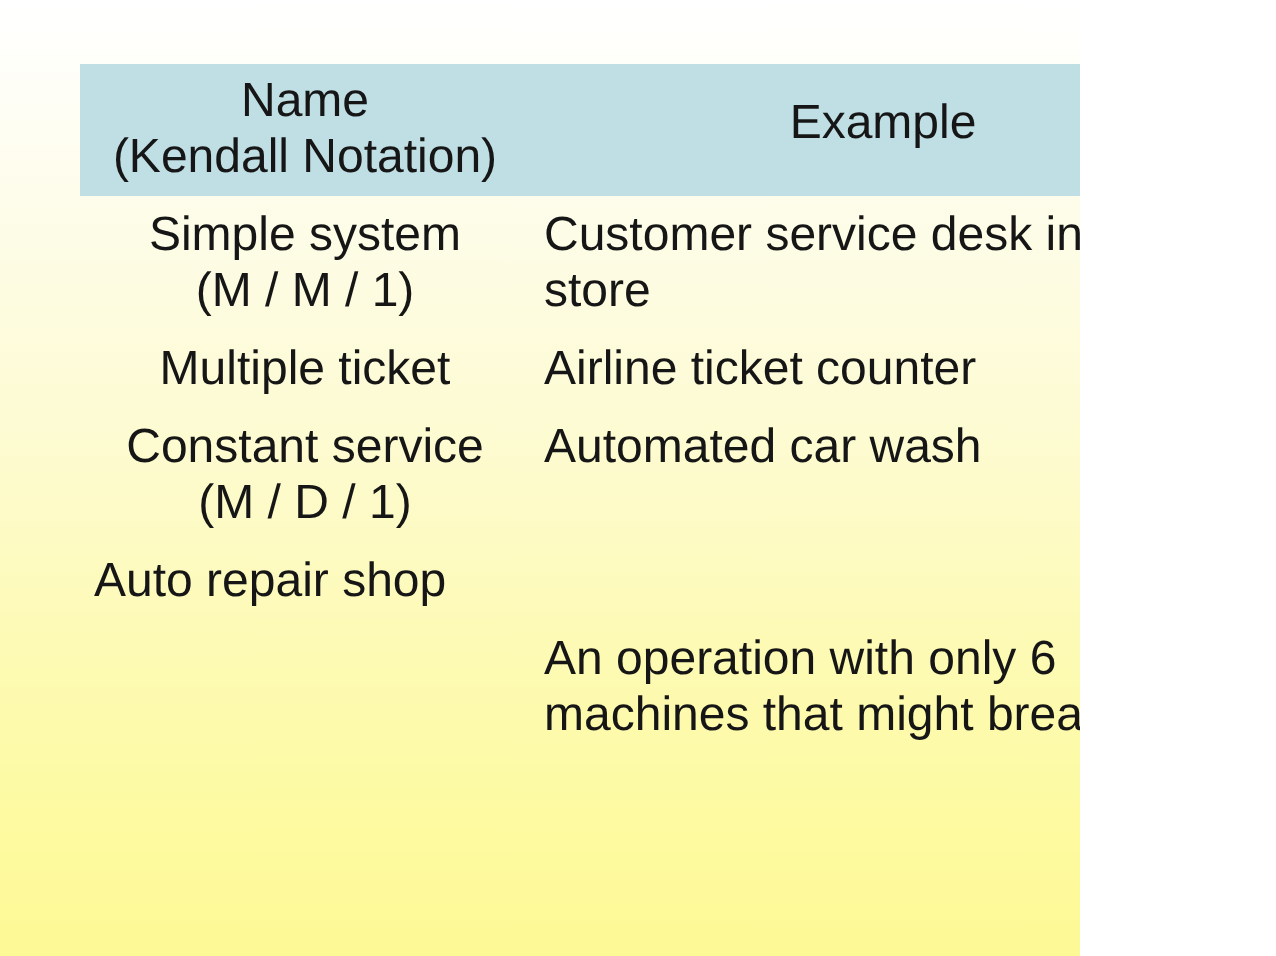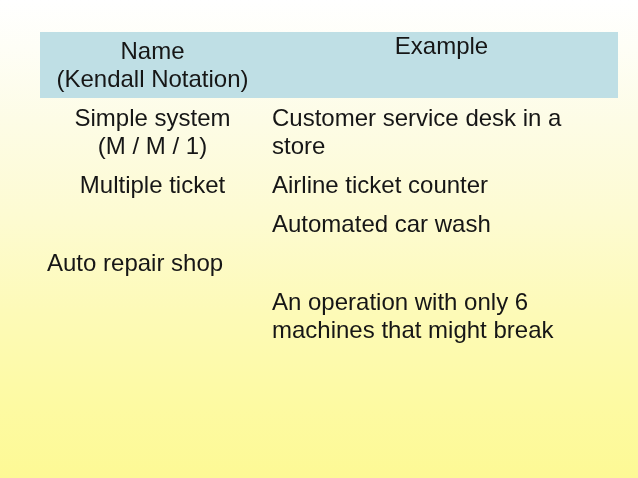--- a/index.html
+++ b/index.html
@@ -1,21 +1,21 @@
 <!DOCTYPE html>
 <html style="--header-bg: #bfdfe5;"><head>
 <meta charset="utf-8">
 <style>
   html, body {
     margin: 0;
     padding: 0;
   }
   .slide {
     position: relative;
-    width: 638px;
+    width: 540px;
     height: 478px;
     overflow: hidden;
     background: linear-gradient(180deg,
       #ffffff 0%,
       #fefef6 10%,
       #fdfce6 25%,
       #fdfbd2 45%,
       #fdfab8 65%,
       #fdfaa2 85%,
       #fdf995 100%);
@@ -38,21 +38,21 @@
     font-size: 24px;
     line-height: 28px;
   }
   .th-name {
     text-align: center;
     white-space: pre-line;
     padding-top: 5px;
   }
   .th-example {
     display: flex;
-    align-items: flex-start;
+    align-items: center;
     justify-content: center;
     padding-bottom: 6px;
   }
   .trow {
     display: grid;
     grid-template-columns: 225px 1fr;
     padding: 6px 0 5px 0;
   }
   .cell {
     font-size: 24px;
@@ -97,20 +97,22 @@
 
     <div class="trow">
       <div class="cell cell-name">
         <span class="nm">Multiple ticket</span>
       </div>
       <div class="cell cell-example">Airline ticket counter</div>
     </div>
 
     <div class="trow">
       <div class="cell cell-name">
+        <span class="nm">Constant service</span>
+        <span class="nt"><span>(M / D / 1)</span><span class="serif"></span></span>
       </div>
       <div class="cell cell-example">Automated car wash</div>
     </div>
 
     <div class="trow">
       <div class="cell cell-example">Auto repair shop</div>
     </div>
 
     <div class="trow">
       <div class="cell cell-name">

